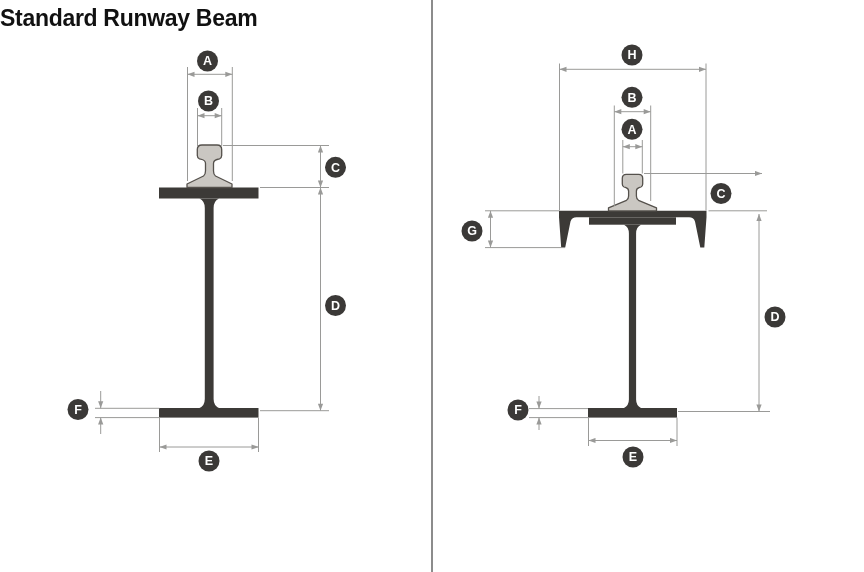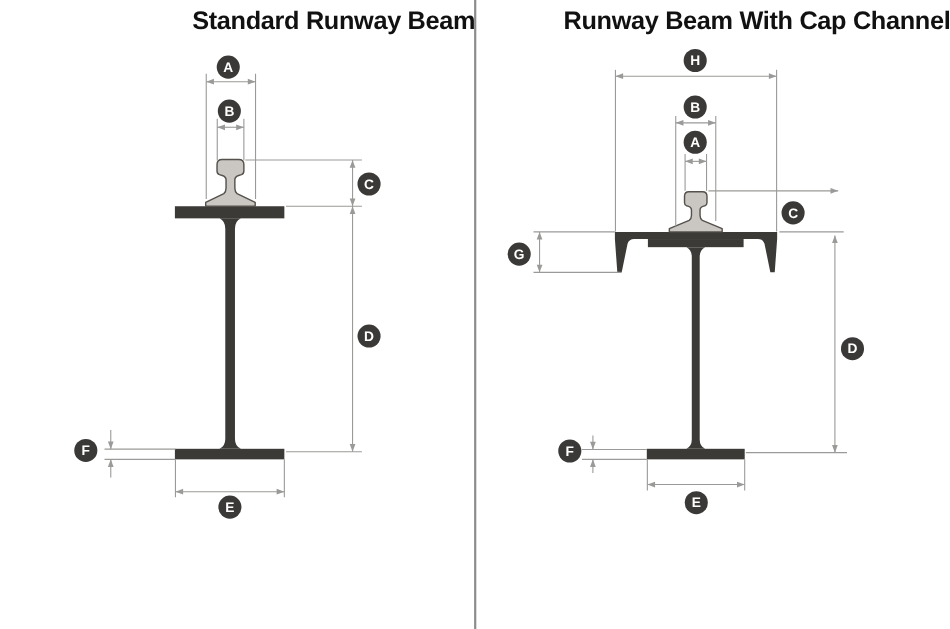--- a/index.html
+++ b/index.html
@@ -6,21 +6,21 @@
   #canvas{
     position:relative;width:864px;height:572px;overflow:hidden;
     background:var(--background,#fff);
     font-family:"Liberation Sans",sans-serif;
   }
   .panel{position:absolute;top:0;width:432px;height:572px;}
   #panel-left{left:0;}
   #panel-right{left:432px;}
   .panel-title{
     position:absolute;top:5px;left:0;width:100%;
-    text-align:right;
+    text-align:left;
     font:bold 23px "Liberation Sans",sans-serif;
     color:var(--title_text,#111);
     letter-spacing:-0.3px;
     margin:0;
   }
   .diagram{position:absolute;left:0;top:0;}
   .divider{
     position:absolute;left:431px;top:0;width:1.5px;height:572px;
     background:var(--divider,#8c8c8c);
   }
@@ -119,21 +119,20 @@
       <g>
         <circle cx="78" cy="409.5" r="10.5" class="lblc"></circle>
         <text x="78" y="413.8" class="lblt">F</text>
       </g>
     </svg>
   </section>
 
   <div class="divider"></div>
 
   <section class="panel" id="panel-right">
-    <h1 class="panel-title">Runway Beam With Cap Channel</h1>
 
     <svg class="diagram" width="432" height="572" viewBox="0 0 432 572">
 
       <g>
         <rect x="157" y="217.3" width="87" height="7.4" class="beam"></rect>
         <path class="beam" d="M192,224.7 Q196.9,227 196.9,233.5 L196.9,399.5 Q196.9,405.5 192,408 L209,408 Q204.1,405.5 204.1,399.5 L204.1,233.5 Q204.1,227 209,224.7 Z"></path>
         <rect x="156" y="408" width="89" height="9.6" class="beam"></rect>
       </g>
 
       <path class="beam" d="M127,210.8 L274.5,210.8 L274.5,217.3 L272.3,247.6 L268.3,247.6 L263,221.5 Q261.5,217.3 257,217.3

